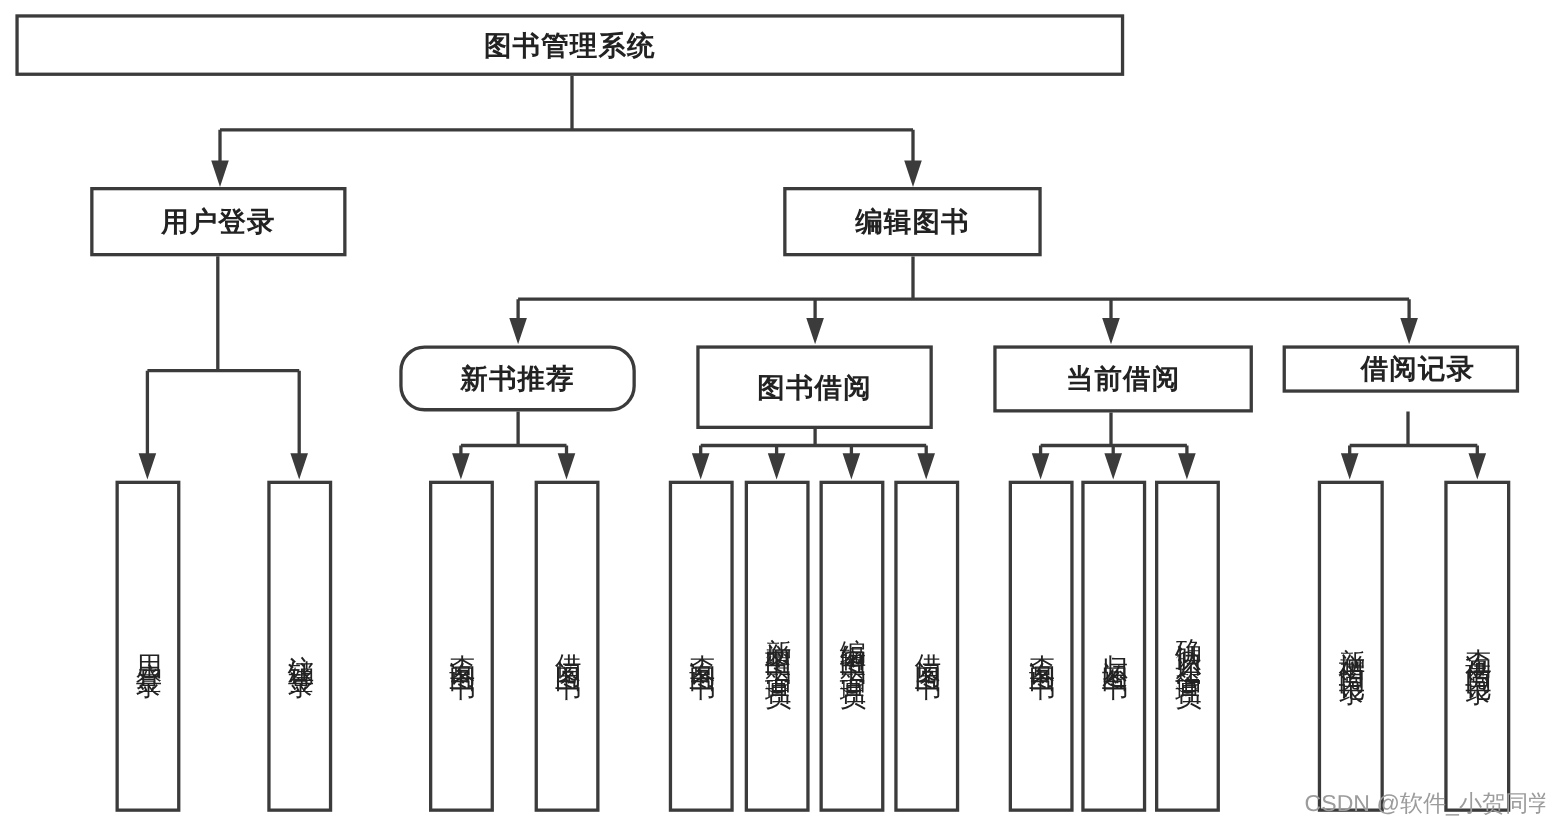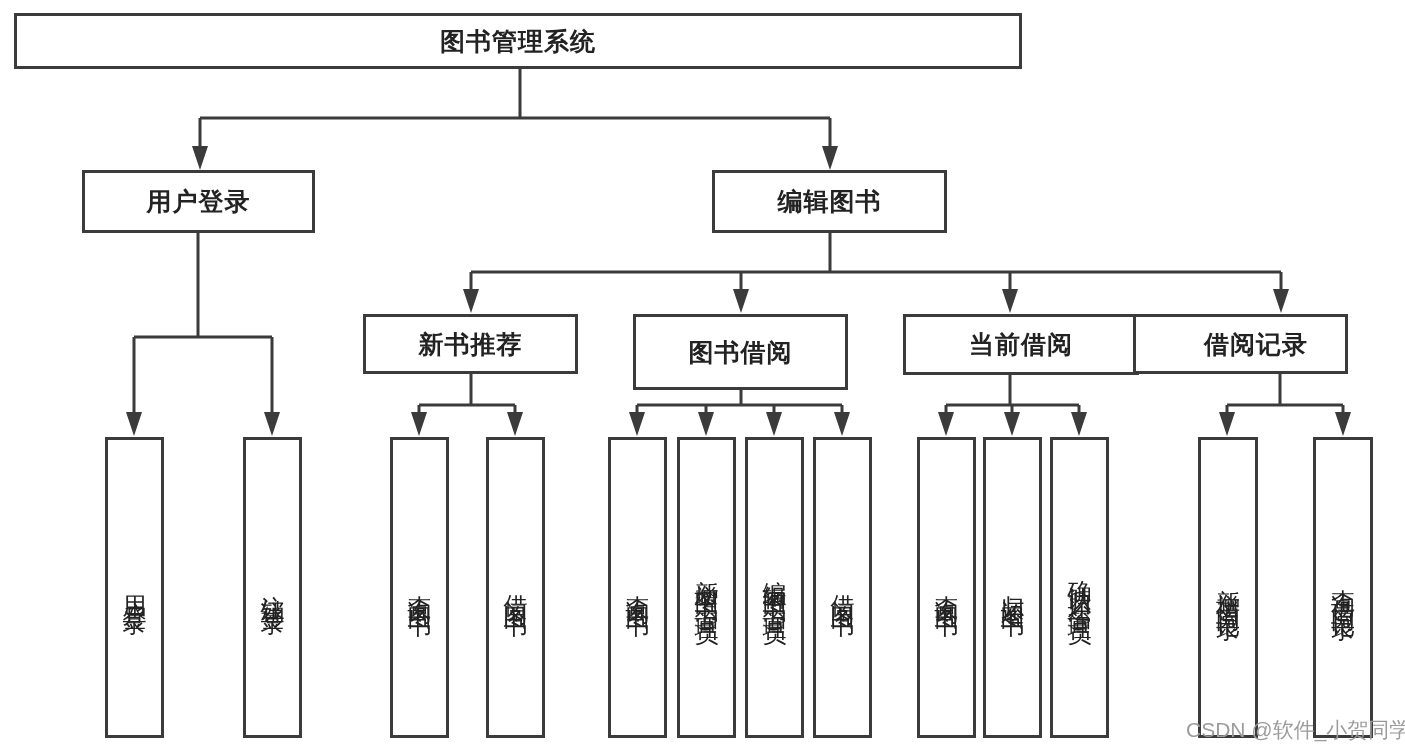--- a/index.html
+++ b/index.html
@@ -84,30 +84,30 @@
     <span>图书管理系统</span>
   </div>
 
   <div class="node hnode" style="left:82px; top:170px; width:233px; height:63px;">
     <span>用户登录</span>
   </div>
   <div class="node hnode" style="left:712px; top:170px; width:235px; height:63px;">
     <span>编辑图书</span>
   </div>
 
-  <div class="node hnode" style="left:363px; top:314px; width:215px; height:60px;">
+  <div class="node hnode" style="left:363px; top:314px; width:215px; height:60px;border-radius:23px;">
     <span>新书推荐</span>
   </div>
   <div class="node hnode" style="left:633px; top:314px; width:215px; height:76px;">
     <span>图书借阅</span>
   </div>
   <div class="node hnode" style="left:903px; top:314px; width:236px; height:61px;">
     <span>当前借阅</span>
   </div>
-  <div class="node hnode" style="left:1133px; top:314px; width:215px; height:60px;padding-left:31px;">
+  <div class="node hnode" style="left:1166px; top:314px; width:215px; height:43px;padding-left:31px;">
     <span>借阅记录</span>
   </div>
 
   <div class="node vnode" style="left:105px; width:59px;">
     <span class="vtext">用户登录</span>
   </div>
   <div class="node vnode" style="left:243px; width:59px;">
     <span class="vtext">注销登录</span>
   </div>
 

